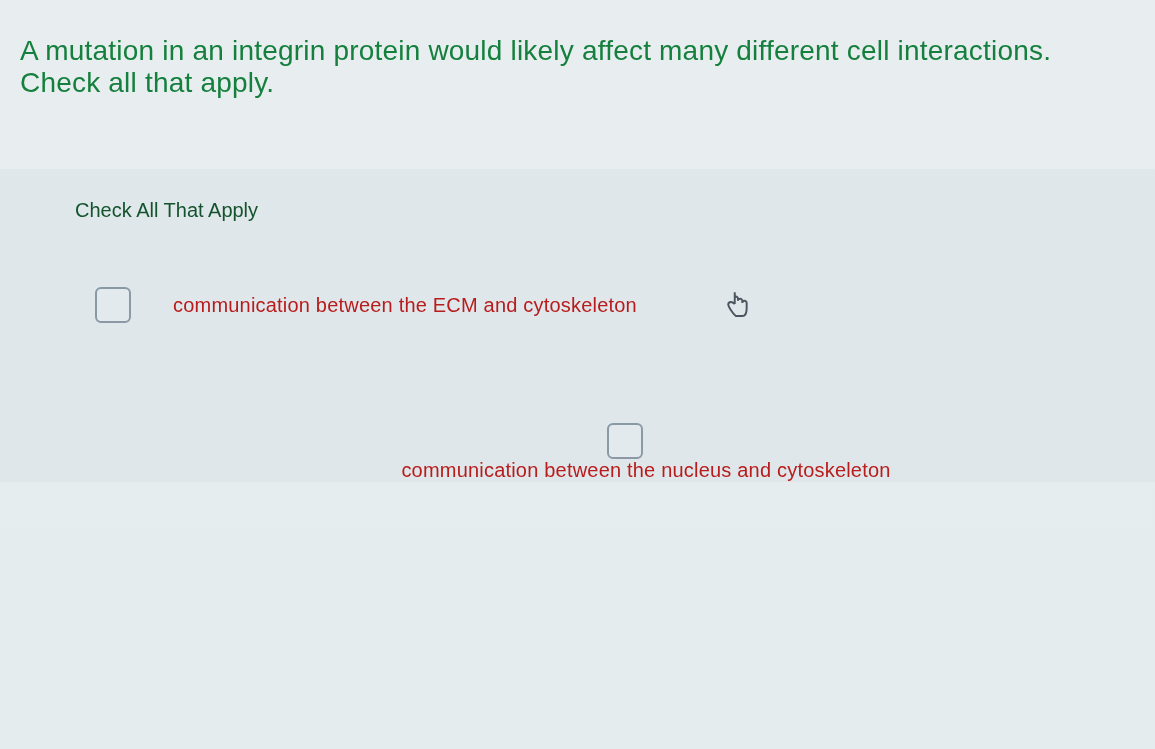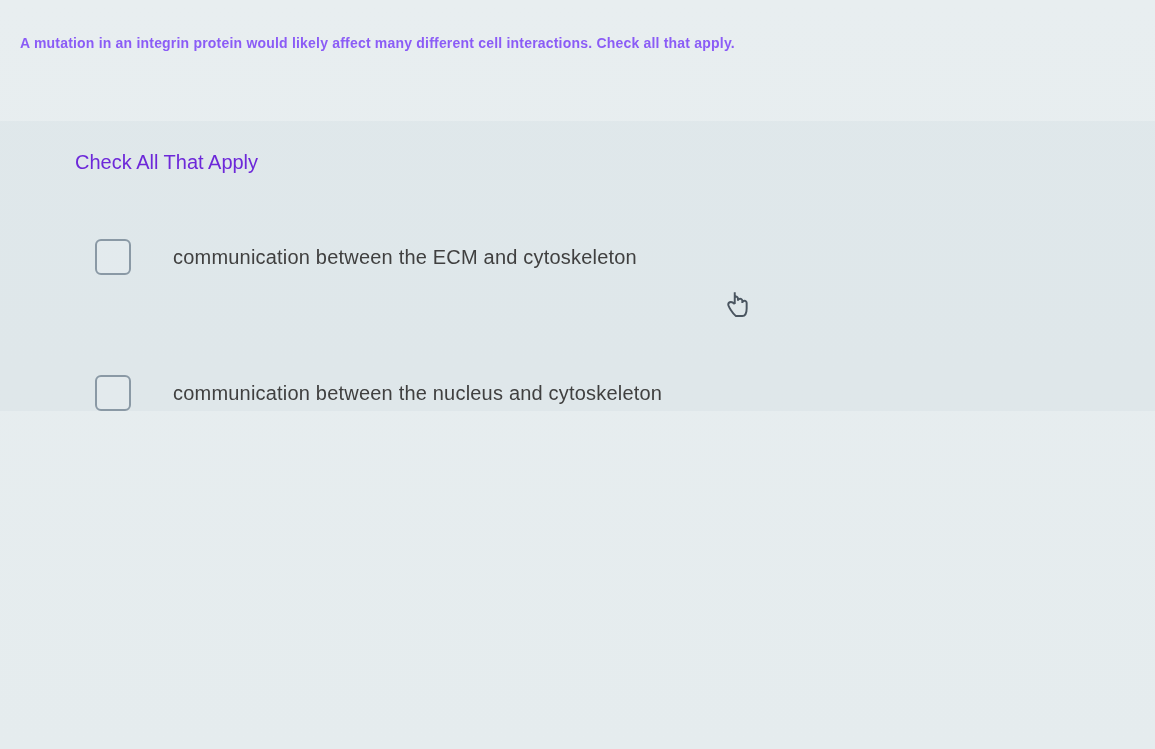--- a/index.html
+++ b/index.html
@@ -10,61 +10,62 @@
     body {
       width: 1155px;
       height: 749px;
       background: linear-gradient(to bottom, #e8eef0 0%, #e5ecee 100%);
       font-family: -apple-system, BlinkMacSystemFont, "Segoe UI", Helvetica, Arial, sans-serif;
       overflow: hidden;
       position: relative;
     }
     .question-text {
       padding: 35px 20px 20px 20px;
-      font-size: 14px;
-      color: #8b5cf6;
-      font-weight: 700;
+      font-size: 28px;
+      color: #15803d;
+      font-weight: 400;
       letter-spacing: 0.2px;
     }
     .answer-section {
       background: rgba(210, 220, 225, 0.35);
       margin-top: 50px;
       padding: 0;
     }
     .section-header {
       padding: 30px 0 25px 75px;
       font-size: 20px;
-      color: #6d28d9;
+      color: #14532d;
       font-weight: 400;
     }
     .options-container {
       padding: 40px 0 0 95px;
     }
     .option-row {
       display: flex;
       align-items: center;
       margin-bottom: 100px;
       position: relative;
     }
     .option-row:last-child {
       margin-bottom: 12px;
+      flex-direction: column;
     }
     .checkbox {
       width: 36px;
       height: 36px;
       border: 2.5px solid #8a99a5;
       border-radius: 6px;
       background: rgba(255, 255, 255, 0.15);
       flex-shrink: 0;
       cursor: pointer;
     }
     .option-label {
       margin-left: 42px;
       font-size: 20px;
-      color: #404040;
+      color: #b91c1c;
       font-weight: 400;
       letter-spacing: 0.2px;
     }
     .cursor-icon {
       position: absolute;
       left: 725px;
       top: 290px;
       width: 26px;
       height: 30px;
       pointer-events: none;

